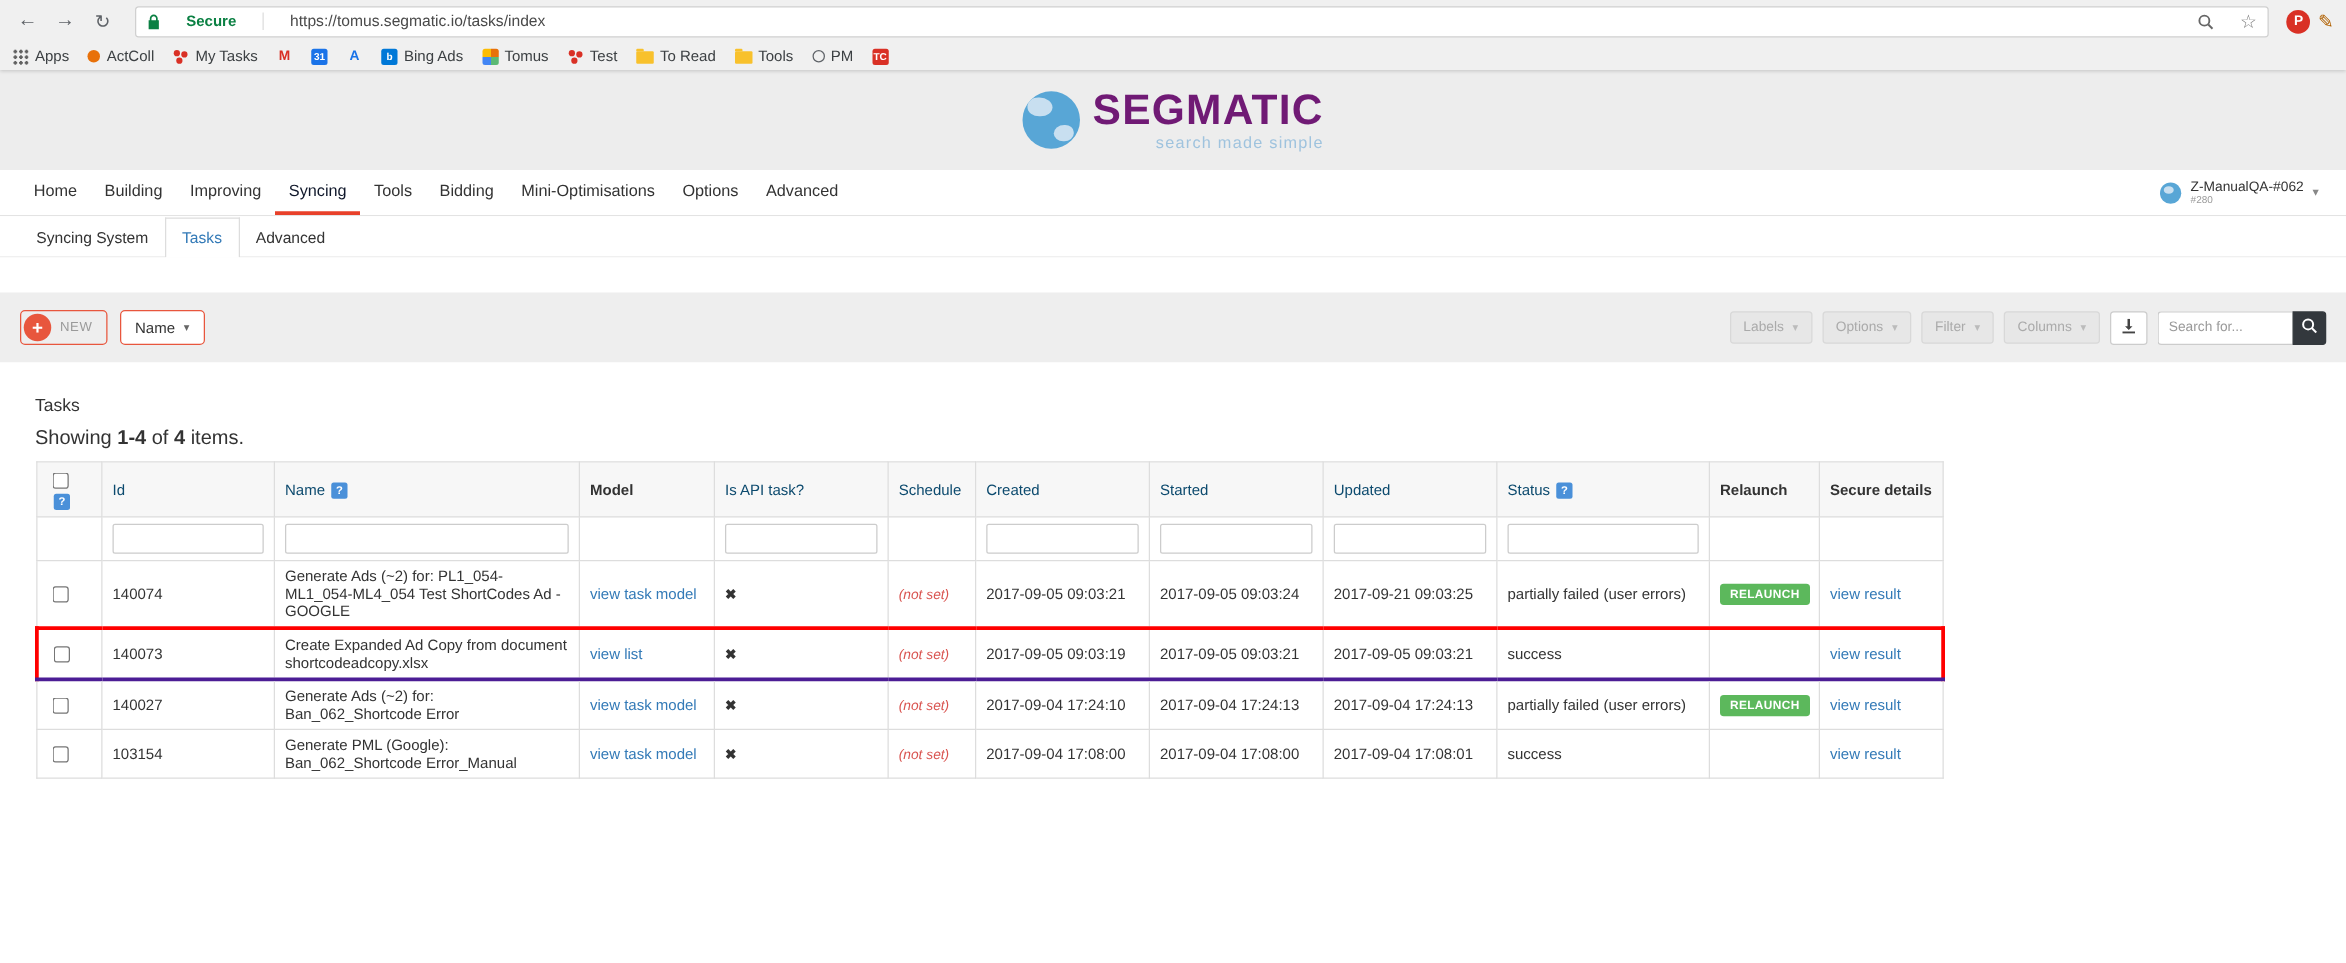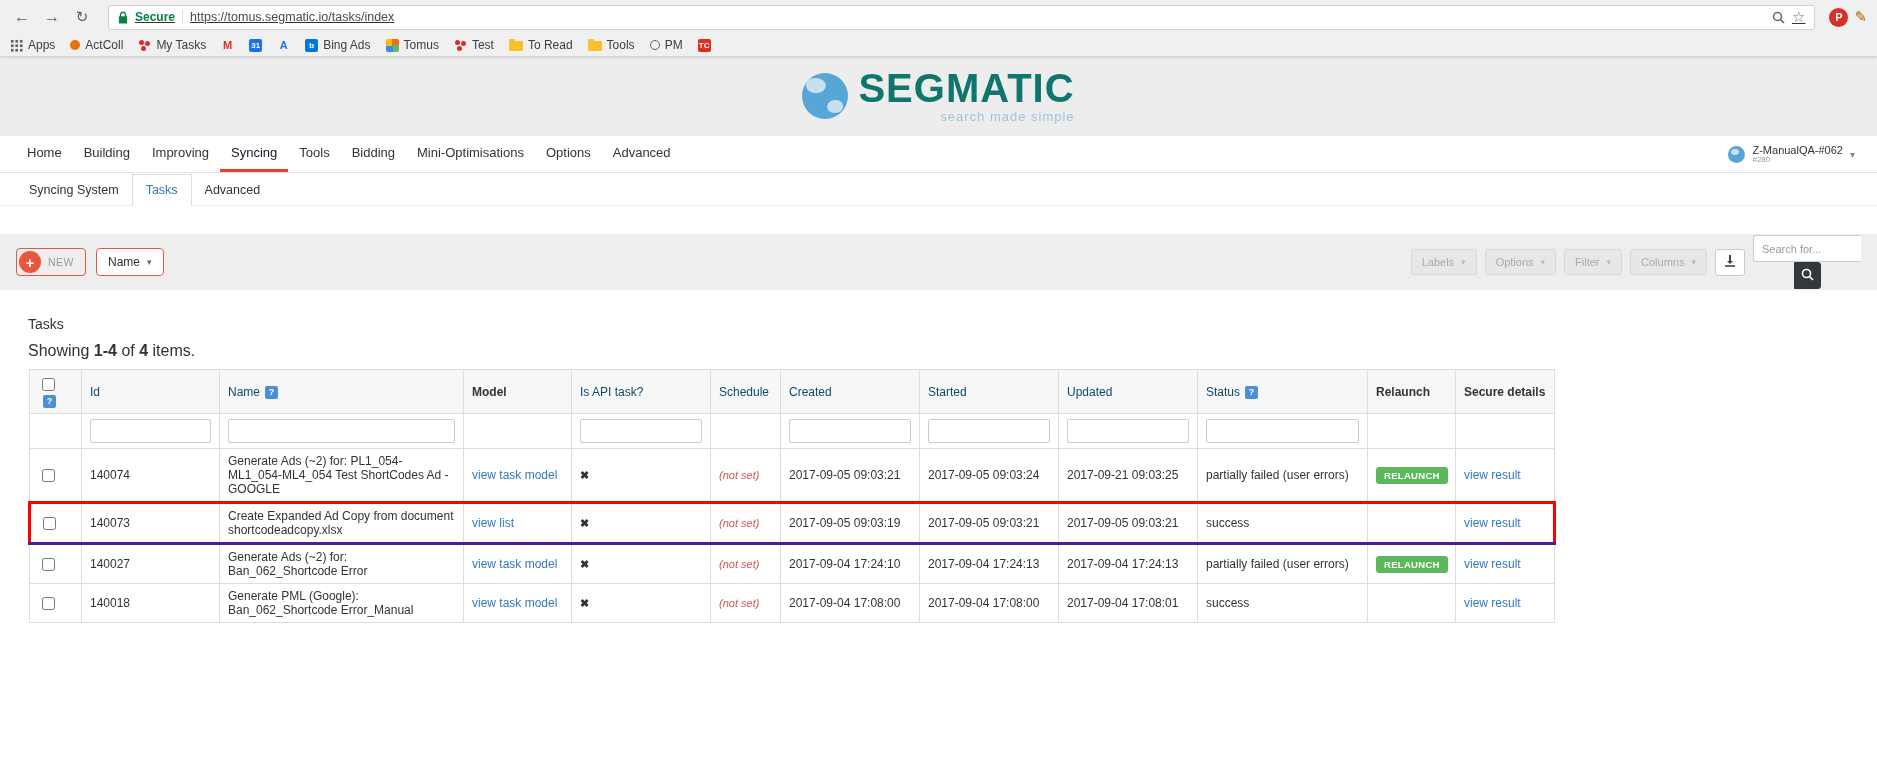--- a/index.html
+++ b/index.html
@@ -5,21 +5,21 @@
   * { box-sizing: border-box; }
   html,body { margin:0; padding:0; }
   body { width:1877px; min-height:770px; background:#fff; font-family:"Liberation Sans", sans-serif; color:#333; }
   a { text-decoration:none; }
 
   
   .chrome { background:#f0f0f0; box-shadow:0 1px 3px rgba(0,0,0,.18); position:relative; z-index:5; }
   .chrome-row { display:flex; align-items:center; height:34px; padding:0 10px; gap:6px; }
   .nav-ic { width:24px; height:24px; display:flex; align-items:center; justify-content:center; color:#5f6368; font-size:16px; border-radius:50%; cursor:default; }
   .nav-ic.reload { font-size:15px; }
-  .omnibox { flex:1; display:flex; align-items:center; background:#fff; border:1px solid #d0d0d0; border-radius:3px; height:25px; padding:0 9px; gap:7px; margin:12px 8px;text-decoration:underline; }
+  .omnibox { flex:1; display:flex; align-items:center; background:#fff; border:1px solid #d0d0d0; border-radius:3px; height:25px; padding:0 9px; gap:21px; margin:12px 8px; }
   .secure-label { color:#0b8043; font-size:12px; font-weight:bold; }
   .omni-divider { width:1px; height:14px; background:#ddd; }
   .url-text { color:#4a4a4a; font-size:12.5px; flex:1; white-space:nowrap; overflow:hidden; }
   .omni-ic { display:flex; align-items:center; }
   .star-ic { color:#767676; font-size:15px; }
   .ext-p { width:19px; height:19px; border-radius:50%; background:#d93025; color:#fff; font-size:11px; font-weight:bold; display:flex; align-items:center; justify-content:center; }
   .ext-pencil { color:#b06000; font-size:15px; }
 
   
   .bookmarks { display:flex; align-items:center; height:22px; padding:0 10px; gap:15px; font-size:12px; color:#3c4043; }
@@ -35,21 +35,21 @@
   .bm-ic.folder::before { content:''; position:absolute; top:-2px; left:0; width:6px; height:2px; background:#f8c12c; border-radius:1px 1px 0 0; }
   .bm-ic.clock { width:10px; height:10px; border:1.5px solid #5f6368; border-radius:50%; }
 
   
   .site-header { background:#ededed; height:80px; display:flex; align-items:center; justify-content:center; }
   .logo { display:flex; align-items:center; gap:10px; }
   .globe { width:46px; height:46px; border-radius:50%; background:#58a6d6; position:relative; overflow:hidden; flex:0 0 auto; }
   .globe::before { content:''; position:absolute; top:5px; left:4px; width:20px; height:15px; background:#c8dff0; border-radius:45% 55% 50% 50%; }
   .globe::after { content:''; position:absolute; bottom:6px; right:5px; width:16px; height:13px; background:#c8dff0; border-radius:55% 45% 50% 50%; }
   .logo-text { display:flex; flex-direction:column; align-items:flex-end; }
-  .logo-title { font-size:40px; font-weight:bold; color:#0f766e; letter-spacing:1px; line-height:1; }
+  .logo-title { font-size:34px; font-weight:bold; color:#701a75; letter-spacing:1px; line-height:1; }
   .logo-tagline { font-size:13px; color:#9fc3de; margin-top:1px; letter-spacing:1px; }
 
   
   .main-nav { background:#fff; border-bottom:1px solid #e3e3e3; display:flex; align-items:stretch; height:37px; padding:0 16px; }
   .nav-item { display:flex; align-items:center; padding:0 11px; font-size:13px; color:#333; border-bottom:3px solid transparent; }
   .nav-item.active { color:#0f172a; border-bottom-color:#e8402a; }
   .nav-user { margin-left:auto; display:flex; align-items:center; gap:7px; padding-right:6px; }
   .user-avatar { width:17px; height:17px; border-radius:50%; background:#58a6d6; position:relative; overflow:hidden; }
   .user-avatar::before { content:''; position:absolute; top:3px; left:3px; width:8px; height:6px; background:#c8dff0; border-radius:50%; }
   .user-text { display:flex; flex-direction:column; line-height:1.1; }
@@ -68,21 +68,21 @@
   .tb-left { display:flex; align-items:center; gap:10px; }
   .new-btn { display:flex; align-items:center; border:1px solid #e8563d; border-radius:4px; background:transparent; padding:0; cursor:default; }
   .new-circle { width:22px; height:22px; border-radius:50%; background:#e8563d; color:#fff; display:flex; align-items:center; justify-content:center; font-size:15px; font-weight:bold; margin:2px; }
   .new-label { font-size:10.5px; color:#9a9a9a; padding:0 11px 0 5px; letter-spacing:.5px; }
   .edit-btn { display:flex; align-items:center; gap:7px; border:1px solid #e8563d; border-radius:4px; background:#fff; padding:6px 11px; font-size:12px; color:#333; cursor:default; }
   .btn-caret { color:#666; font-size:9px; }
   .tb-right { margin-left:auto; display:flex; align-items:center; gap:8px; }
   .dd-btn { display:flex; align-items:center; gap:7px; background:#e7e7e7; border:1px solid #d8d8d8; border-radius:3px; padding:6px 10px; font-size:11px; color:#aaa; cursor:default; }
   .dd-btn .btn-caret { color:#bbb; }
   .download-btn { display:flex; align-items:center; justify-content:center; background:#fff; border:1px solid #ccc; border-radius:3px; width:30px; height:27px; cursor:default; }
-  .search-box { display:flex; align-items:center;flex-direction:column; }
+  .search-box { display:flex; align-items:center; }
   .search-input { width:108px; height:27px; border:1px solid #ccc; border-right:none; border-radius:3px 0 0 3px; padding:0 8px; font-size:11px; color:#333; background:#fff; font-family:"Liberation Sans",sans-serif; }
   .search-input::placeholder { color:#9a9a9a; }
   .search-btn { width:27px; height:27px; background:#33383d; border:1px solid #33383d; border-radius:0 3px 3px 0; display:flex; align-items:center; justify-content:center; cursor:default; }
 
   
   .content { padding:22px 28px 40px; background:#fff; }
   .grid-title { font-size:14px; color:#333; margin:4px 0 10px; }
   .grid-summary { font-size:16px; color:#333; margin-bottom:9px; }
   .grid-summary b { font-weight:bold; }
   table.grid { width:1525px; table-layout:fixed; border-collapse:collapse; font-size:12px; background:#fff; }
@@ -348,21 +348,21 @@
           <td><span class="not-set">(not set)</span></td>
           <td>2017-09-04 17:24:10</td>
           <td>2017-09-04 17:24:13</td>
           <td>2017-09-04 17:24:13</td>
           <td>partially failed (user errors)</td>
           <td><a class="relaunch-badge">RELAUNCH</a></td>
           <td><a class="cell-link">view result</a></td>
         </tr>
         <tr>
           <td class="cell-check"><input type="checkbox" style=""></td>
-          <td>140018</td>
+          <td>103154</td>
           <td>Generate PML (Google): Ban_062_Shortcode Error_Manual</td>
           <td><a class="cell-link">view task model</a></td>
           <td><span class="cross-glyph">✖</span></td>
           <td><span class="not-set">(not set)</span></td>
           <td>2017-09-04 17:08:00</td>
           <td>2017-09-04 17:08:00</td>
           <td>2017-09-04 17:08:01</td>
           <td>success</td>
           <td></td>
           <td><a class="cell-link">view result</a></td>

